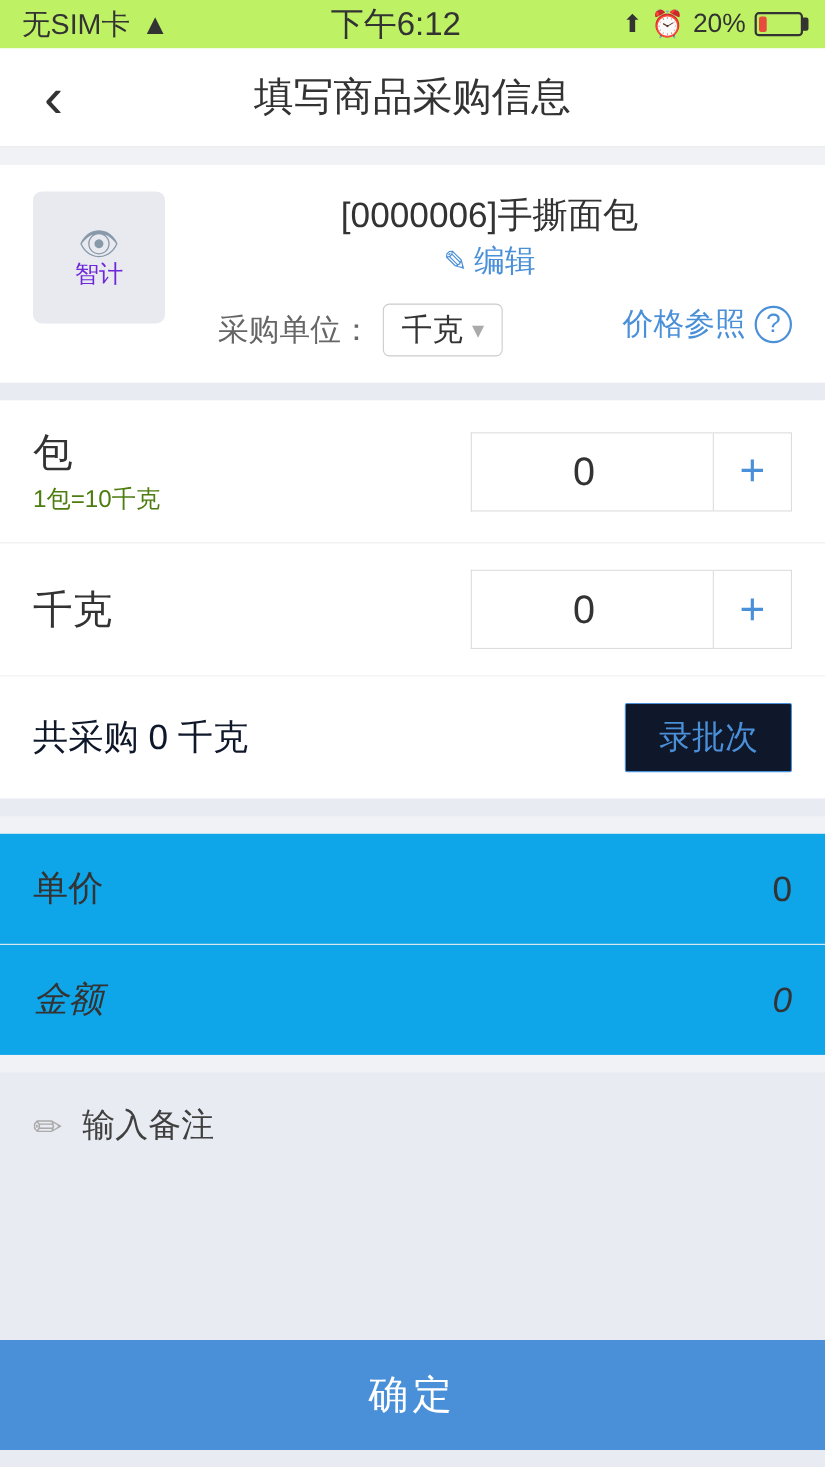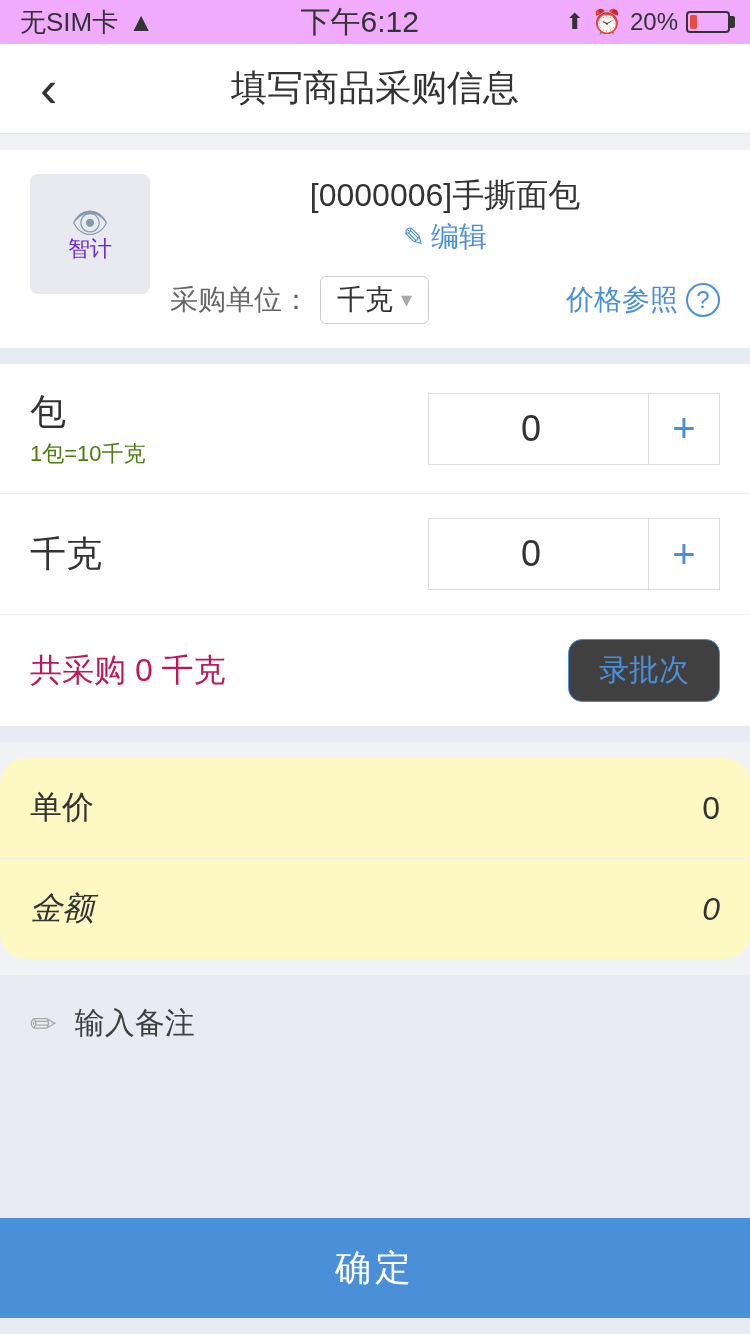--- a/index.html
+++ b/index.html
@@ -10,21 +10,21 @@
       font-family: -apple-system, "PingFang SC", "Helvetica Neue", Arial, sans-serif;
       background: #f0f2f5;
       font-size: 32px;
       color: #333;
     }
 
     
     .status-bar {
       width: 750px;
       height: 44px;
-      background: #f0abfc;
+      background: #bef264;
       display: flex;
       align-items: center;
       justify-content: space-between;
       padding: 0 20px;
       font-size: 26px;
       color: #333;
     }
     .status-left { display: flex; align-items: center; gap: 10px; }
     .status-center { font-size: 30px; font-weight: 500; }
     .status-right { display: flex; align-items: center; gap: 8px; font-size: 24px; }
@@ -113,21 +113,22 @@
       font-size: 28px;
       color: #4a90d9;
       display: flex;
       align-items: center;
       gap: 6px;
       cursor: pointer;
     }
     .product-unit-row {
       display: flex;
       justify-content: space-between;
-      align-items: center;
+      align-items: flex-start;
+      margin-left: 28px;
     }
     .unit-label {
       font-size: 28px;
       color: #666;
       display: flex;
       align-items: center;
       gap: 10px;
     }
     .unit-select {
       display: flex;
@@ -230,37 +231,36 @@
     
     .total-row {
       background: #fff;
       display: flex;
       align-items: center;
       justify-content: space-between;
       padding: 24px 30px;
     }
     .total-text {
       font-size: 32px;
-      color: #be185d;
+      color: #0f172a;
     }
     .batch-btn {
       border: 1px solid #4a90d9;
       color: #4a90d9;
-      background: #404040;
-      border-radius: 14px;
+      background: #0f172a;
+      border-radius: 2px;
       padding: 10px 30px;
       font-size: 30px;
       cursor: pointer;
     }
 
     
     .price-section {
-      background: #fef9c3;
+      background: #0ea5e9;
       margin-top: 16px;
-      border-radius: 26px;
     }
     .price-row {
       display: flex;
       align-items: center;
       justify-content: space-between;
       padding: 28px 30px;
       border-bottom: 1px solid #eeeeee;
     }
     .price-row:last-child { border-bottom: none; font-style: italic; }
     .price-label {

